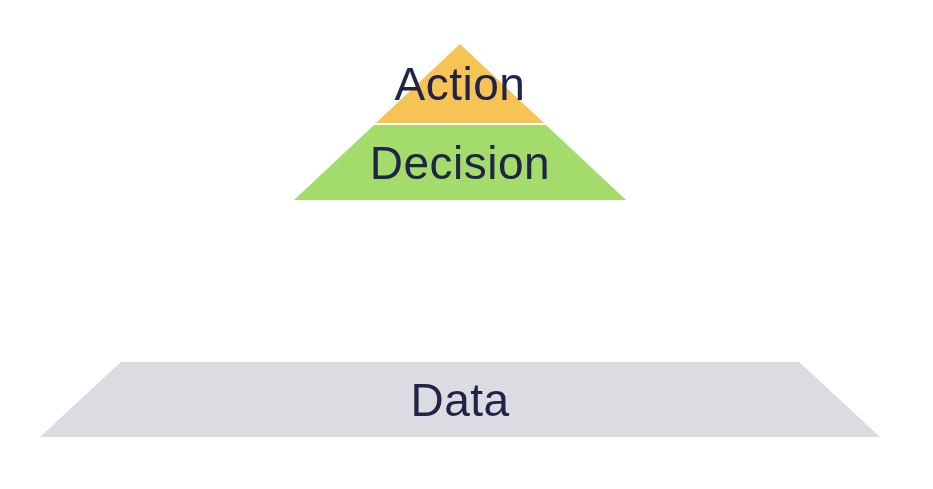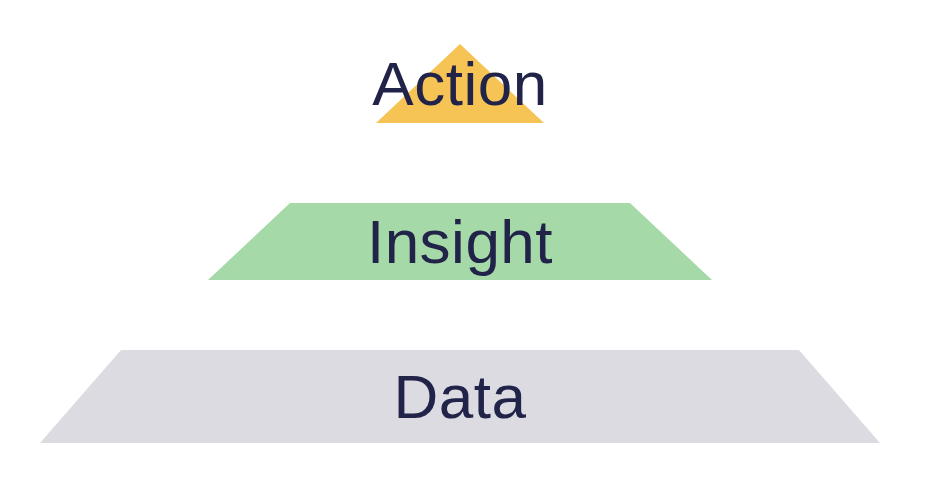--- a/index.html
+++ b/index.html
@@ -32,44 +32,44 @@
     inset: 0;
   }
   .label-wrap {
     position: absolute;
     inset: 0;
     display: flex;
     align-items: center;
     justify-content: center;
   }
   .label {
-    font-size: 62px;
+    font-size: 46px;
     line-height: 1;
     color: #212349;
     letter-spacing: 0.5px;
     white-space: nowrap;
   }
 </style>
 </head>
 <body>
 
 <div class="canvas">
   <div class="pyramid" id="pyramid">
       <div class="band" style="top: 0px; height: 79px;">
         <div class="shape" style="background: rgb(246, 195, 85); clip-path: polygon(420px 0px, 420px 0px, 504px 100%, 336px 100%);"></div>
         <div class="label-wrap">
           <span class="label">Action</span>
         </div>
       </div>
-      <div class="band" style="top: 159px; height: 77px;">
-        <div class="shape" style="background: rgb(166, 217, 168); clip-path: polygon(250px 0px, 590px 0px, 672px 100%, 168px 100%);"></div>
+      <div class="band" style="top: 81px; height: 75px;">
+        <div class="shape" style="background: rgb(164, 220, 107); clip-path: polygon(334px 0px, 506px 0px, 586px 100%, 254px 100%);"></div>
         <div class="label-wrap">
-          <span class="label">Insight</span>
+          <span class="label">Decision</span>
         </div>
       </div>
-      <div class="band" style="top: 306px; height: 93px;">
+      <div class="band" style="top: 318px; height: 75px;">
         <div class="shape" style="background: rgb(219, 219, 225); clip-path: polygon(81px 0px, 759px 0px, 840px 100%, 0px 100%);"></div>
         <div class="label-wrap">
           <span class="label">Data</span>
         </div>
       </div>
     </div>
 </div>
 
 </body></html>

